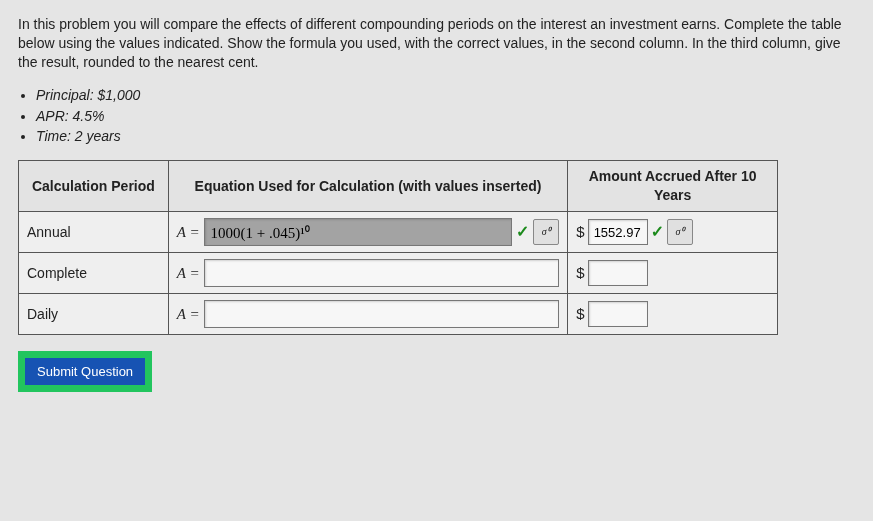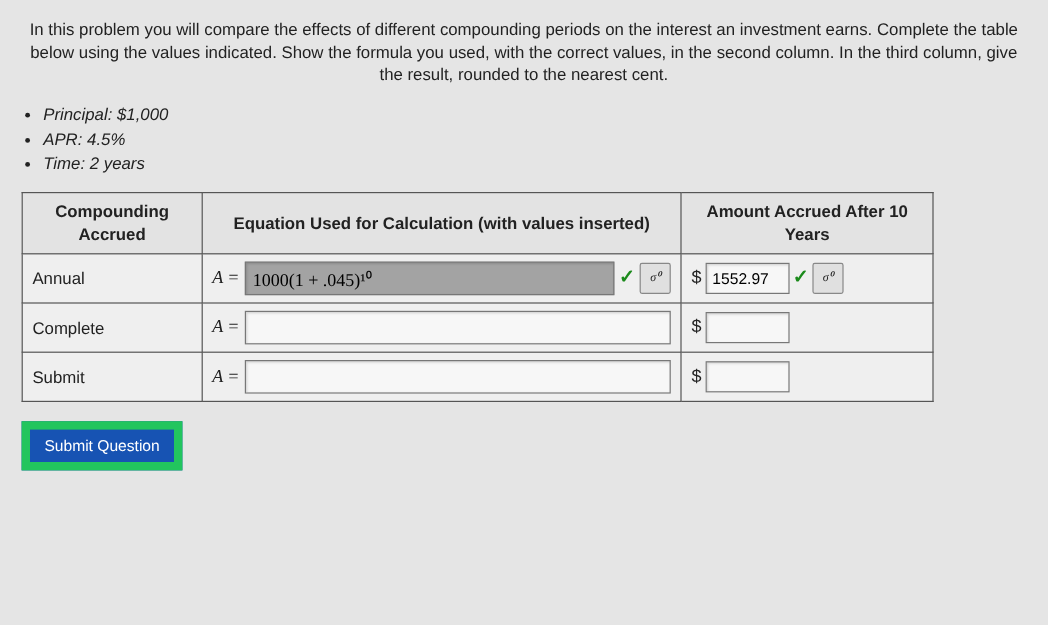--- a/index.html
+++ b/index.html
@@ -6,21 +6,21 @@
   body {
     font-family: Arial, sans-serif;
     background: #e5e5e5;
     padding: 15px 18px;
     width: 873px;
     height: 521px;
     color: #222;
     font-size: 14px;
     line-height: 1.35;
   }
-  .instructions { margin-bottom: 14px; text-align: center; }
+  .instructions { margin-bottom: 14px; }
   .params { margin: 10px 0 14px 18px; font-style: italic; }
   .params li { margin: 2px 0; list-style: disc; }
   table {
     border-collapse: collapse;
     width: 760px;
     background: #efefef;
   }
   th, td {
     border: 1px solid #555;
     padding: 6px 8px;
@@ -59,21 +59,21 @@
     background: #e0e0e0;
     font-family: serif;
     font-style: italic;
     font-size: 10px;
     border-radius: 2px;
     cursor: pointer;
   }
   .amt-cell { display: flex; align-items: center; gap: 3px; }
   .dollar { font-size: 15px; }
   .amt-input {
-    width: 70px;
+    width: 60px;
     border: 1px solid #777;
     background: #f7f7f7;
     padding: 4px 5px;
     font-size: 13px;
     height: 26px;
     box-shadow: inset 1px 1px 2px rgba(0,0,0,0.15);
   }
   .submit-btn {
     margin-top: 16px;
     background: #1753b3;
@@ -93,21 +93,21 @@
 
 <ul class="params">
   <li>Principal: $1,000</li>
   <li>APR: 4.5%</li>
   <li>Time: 2 years</li>
 </ul>
 
 <table>
   <thead>
     <tr>
-      <th class="col-period">Compounding Accrued</th>
+      <th class="col-period">Calculation Period</th>
       <th class="col-eq">Equation Used for Calculation (with values inserted)</th>
       <th class="col-amt">Amount Accrued After 10 Years</th>
     </tr>
   </thead>
   <tbody id="tbody">
       <tr>
         <td>Annual</td>
         <td>
           <div class="eq-cell">
             <span class="eq-prefix">A =</span>
@@ -134,21 +134,21 @@
           </div>
         </td>
         <td>
           <div class="amt-cell">
             <span class="dollar">$</span>
             <input type="text" class="amt-input" style="">
           </div>
         </td>
       </tr>
       <tr>
-        <td>Submit</td>
+        <td>Daily</td>
         <td>
           <div class="eq-cell">
             <span class="eq-prefix">A =</span>
             <input type="text" class="eq-input" style="">
           </div>
         </td>
         <td>
           <div class="amt-cell">
             <span class="dollar">$</span>
             <input type="text" class="amt-input" style="">

